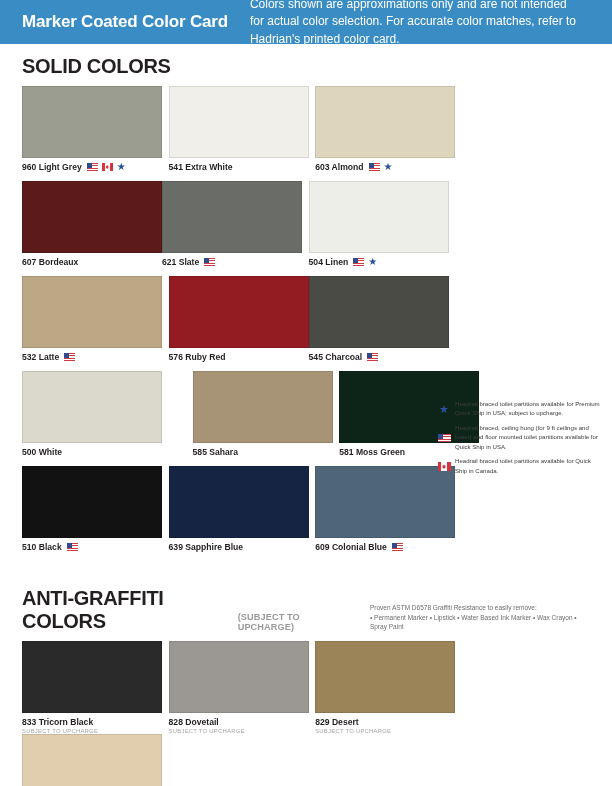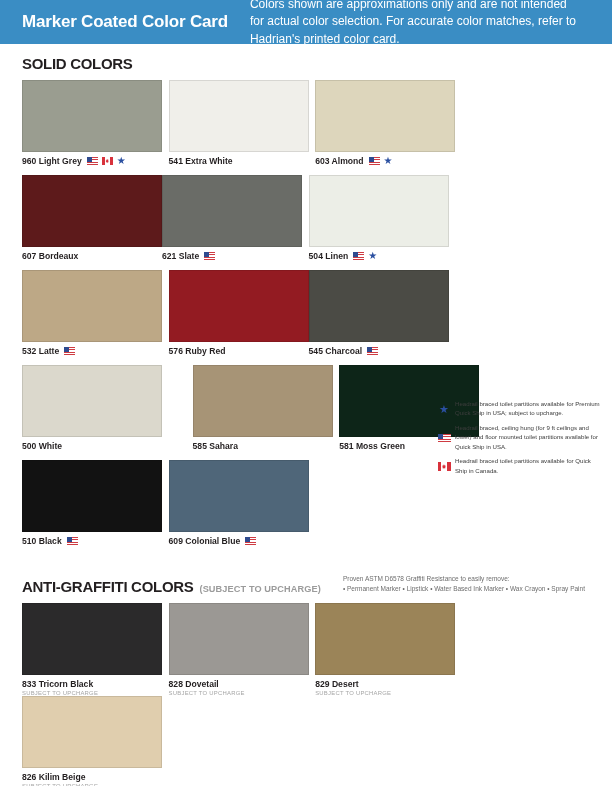--- a/index.html
+++ b/index.html
@@ -25,21 +25,21 @@
   .header-note{
     margin-left:22px;color:#ffffff;font-size:12px;line-height:1.45;
     max-width:330px;
   }
   
   .page{padding:0 22px;box-sizing:border-box;}
   .section-head{
     display:flex;align-items:flex-end;
   }
   .section-title{
-    font-size:15px;font-weight:bold;letter-spacing:-.3px;color:#231f20;
+    font-size:20px;font-weight:bold;letter-spacing:-.3px;color:#231f20;
   }
   .section-sub{
     font-size:9.2px;color:#9b9b9b;letter-spacing:.1px;margin-left:6px;
     padding-bottom:1px;font-weight:bold;
   }
   .section-aside{
     margin-left:22px;font-size:6.5px;color:#6d6d6d;line-height:1.5;
     padding-bottom:1px;
   }
   
@@ -215,20 +215,26 @@
       <div class="cell" style="margin-bottom: 9px;">
         <div class="swatch border" style="background: rgb(18, 18, 18);"></div>
         <div class="caption">
           <span>510 Black</span>
           <span class="badges">
             <span class="flag flag-us"></span>
           </span>
         </div>
       </div>
       <div class="cell" style="margin-bottom: 9px;">
+        <div class="swatch border" style="background: rgb(20, 36, 66);"></div>
+        <div class="caption">
+          <span>639 Sapphire Blue</span>
+        </div>
+      </div>
+      <div class="cell" style="margin-bottom: 9px;">
         <div class="swatch border" style="background: rgb(79, 102, 121);"></div>
         <div class="caption">
           <span>609 Colonial Blue</span>
           <span class="badges">
             <span class="flag flag-us"></span>
           </span>
         </div>
       </div>
     </div>
 
@@ -250,21 +256,21 @@
           <div class="legend-icon">
             <span class="flag flag-ca">
               <span class="leaf"></span>
             </span>
           </div>
           <div class="legend-text">Headrail braced toilet partitions available for Quick Ship in Canada.</div>
         </div>
       </div>
     </div>
 
-  <div class="section-head" style="margin-top:19px;">
+  <div class="section-head" style="margin-top:26px;">
     <div class="section-title">ANTI-GRAFFITI COLORS</div>
     <div class="section-sub">(SUBJECT TO UPCHARGE)</div>
     <div class="section-aside">
       <div>Proven ASTM D6578 Graffiti Resistance to easily remove:</div>
       <div>• Permanent Marker • Lipstick • Water Based Ink Marker • Wax Crayon • Spray Paint</div>
     </div>
   </div>
 
   <div class="grid" id="ag-grid" style="margin-top:8px;">
       <div class="cell">

